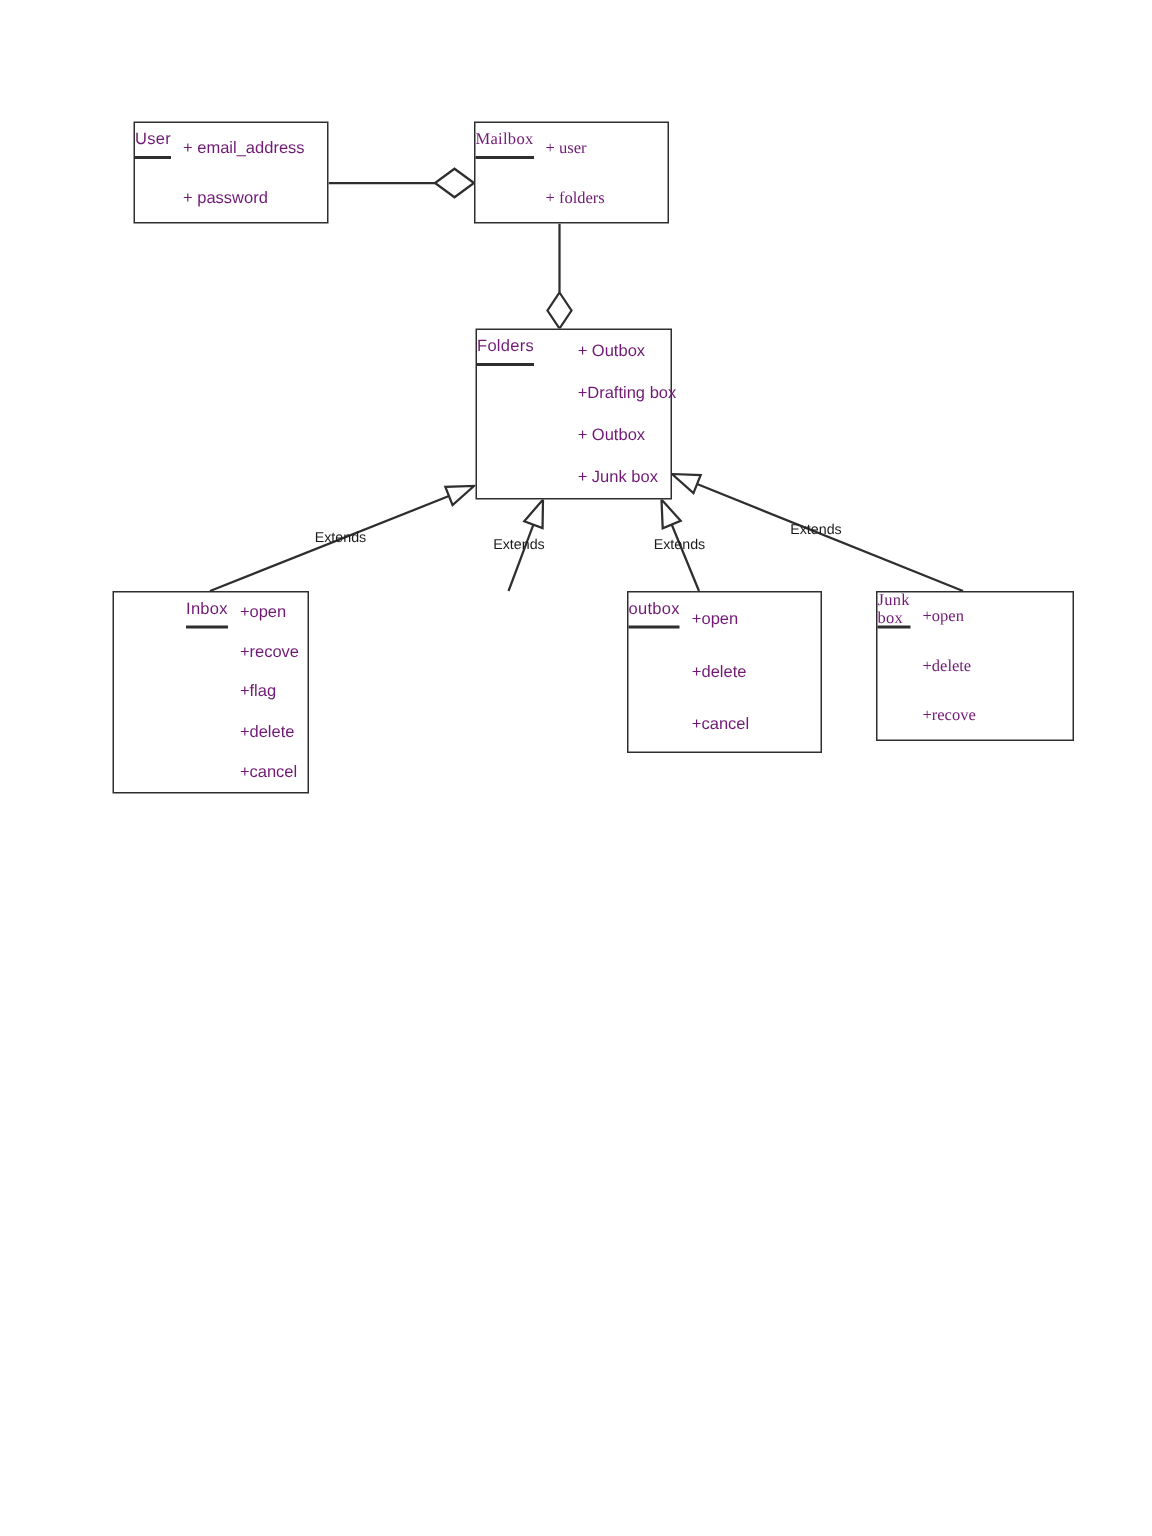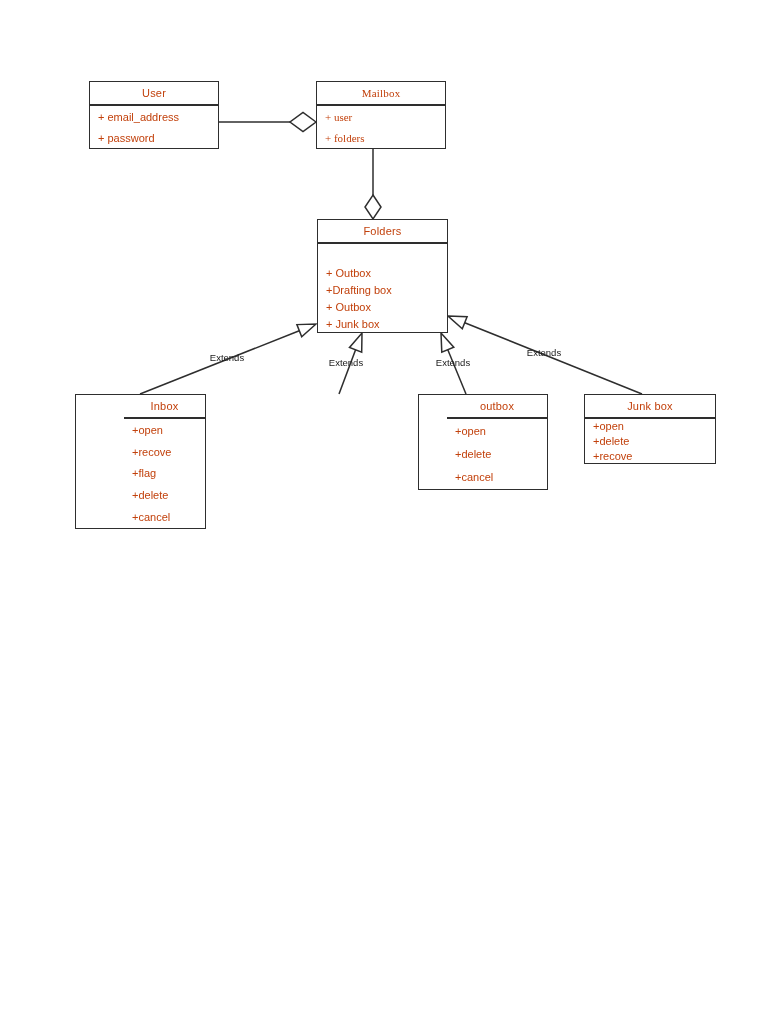--- a/index.html
+++ b/index.html
@@ -22,22 +22,22 @@
     width: 768px;
     height: 1024px;
     pointer-events: none;
   }
   .uml-class {
     position: absolute;
     box-sizing: border-box;
     border: 1.5px solid #2e2e2e;
     background: #ffffff;
     display: flex;
-    flex-direction: column;
-    color: #c2410c;
+    flex-direction: row;
+    color: #701a75;
   }
   .uml-title {
     height: 22px;
     flex: 0 0 22px;
     border-bottom: 2px solid #2e2e2e;
     display: flex;
     align-items: center;
     justify-content: center;
     font-size: 11px;
     letter-spacing: 0.2px;
@@ -125,30 +125,30 @@
     <div class="uml-attrs">
         <div class="uml-attr">+open</div>
         <div class="uml-attr">+recove</div>
         <div class="uml-attr">+flag</div>
         <div class="uml-attr">+delete</div>
         <div class="uml-attr">+cancel</div>
       </div>
   </div>
 
 
-  <div class="uml-class" style="left:418px; top:394px; width:130px; height:96px;padding-left:28px;">
+  <div class="uml-class" style="left:418px; top:394px; width:130px; height:108px;">
     <div class="uml-title">outbox</div>
     <div class="uml-attrs">
         <div class="uml-attr">+open</div>
         <div class="uml-attr">+delete</div>
         <div class="uml-attr">+cancel</div>
       </div>
   </div>
 
-  <div class="uml-class" style="left:584px; top:394px; width:132px; height:70px;">
+  <div class="uml-class" style="left:584px; top:394px; width:132px; height:100px;font-family:Liberation Serif, serif;">
     <div class="uml-title">Junk box</div>
     <div class="uml-attrs">
         <div class="uml-attr">+open</div>
         <div class="uml-attr">+delete</div>
         <div class="uml-attr">+recove</div>
       </div>
   </div>
 
 </div>
 

